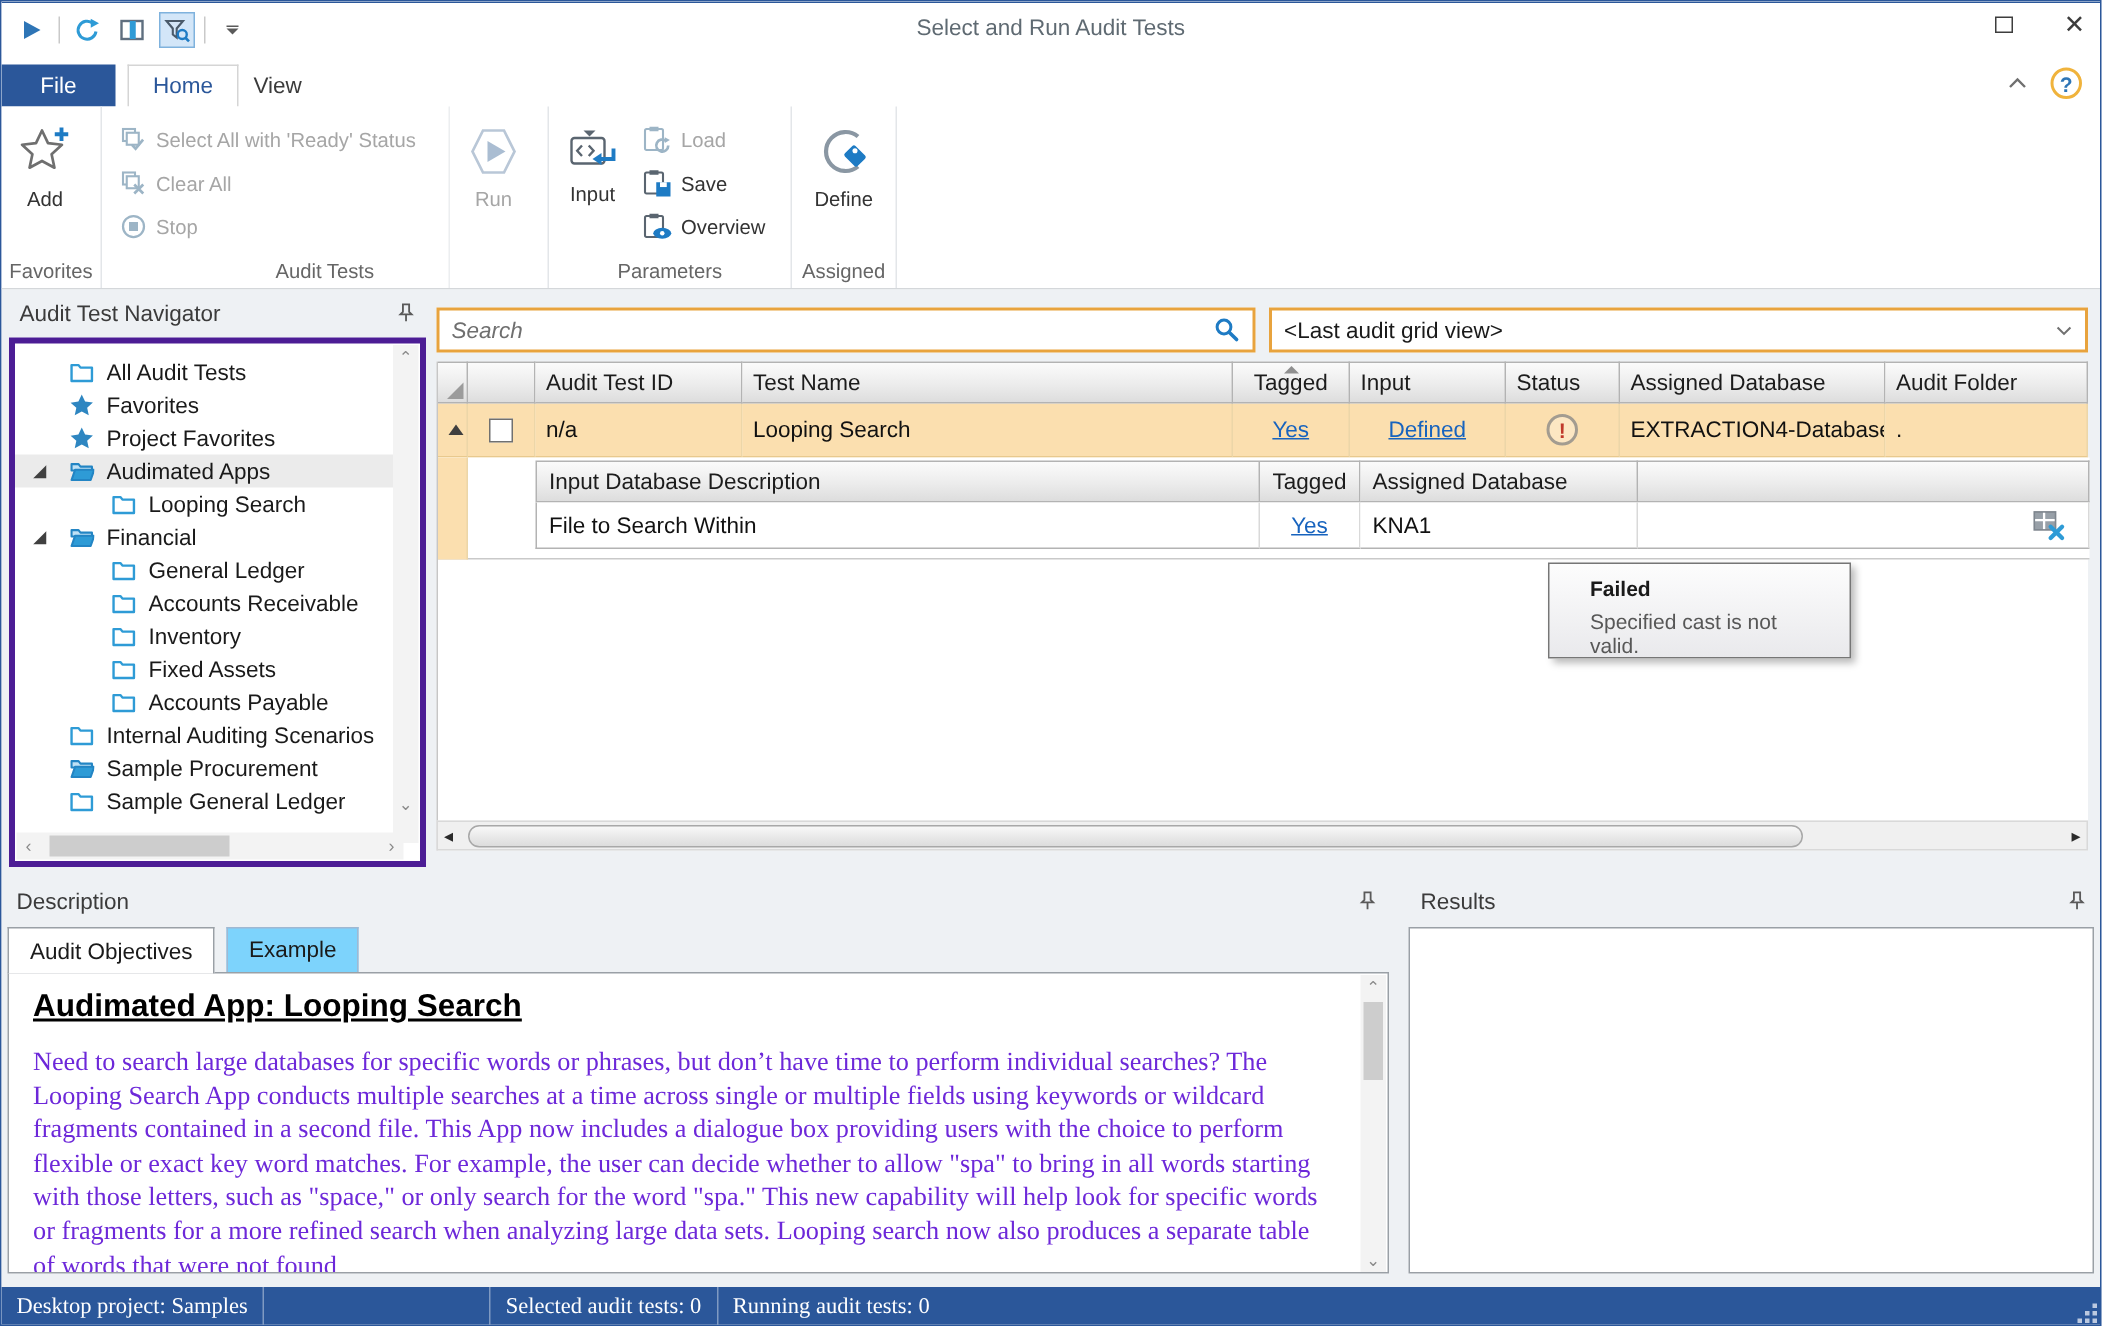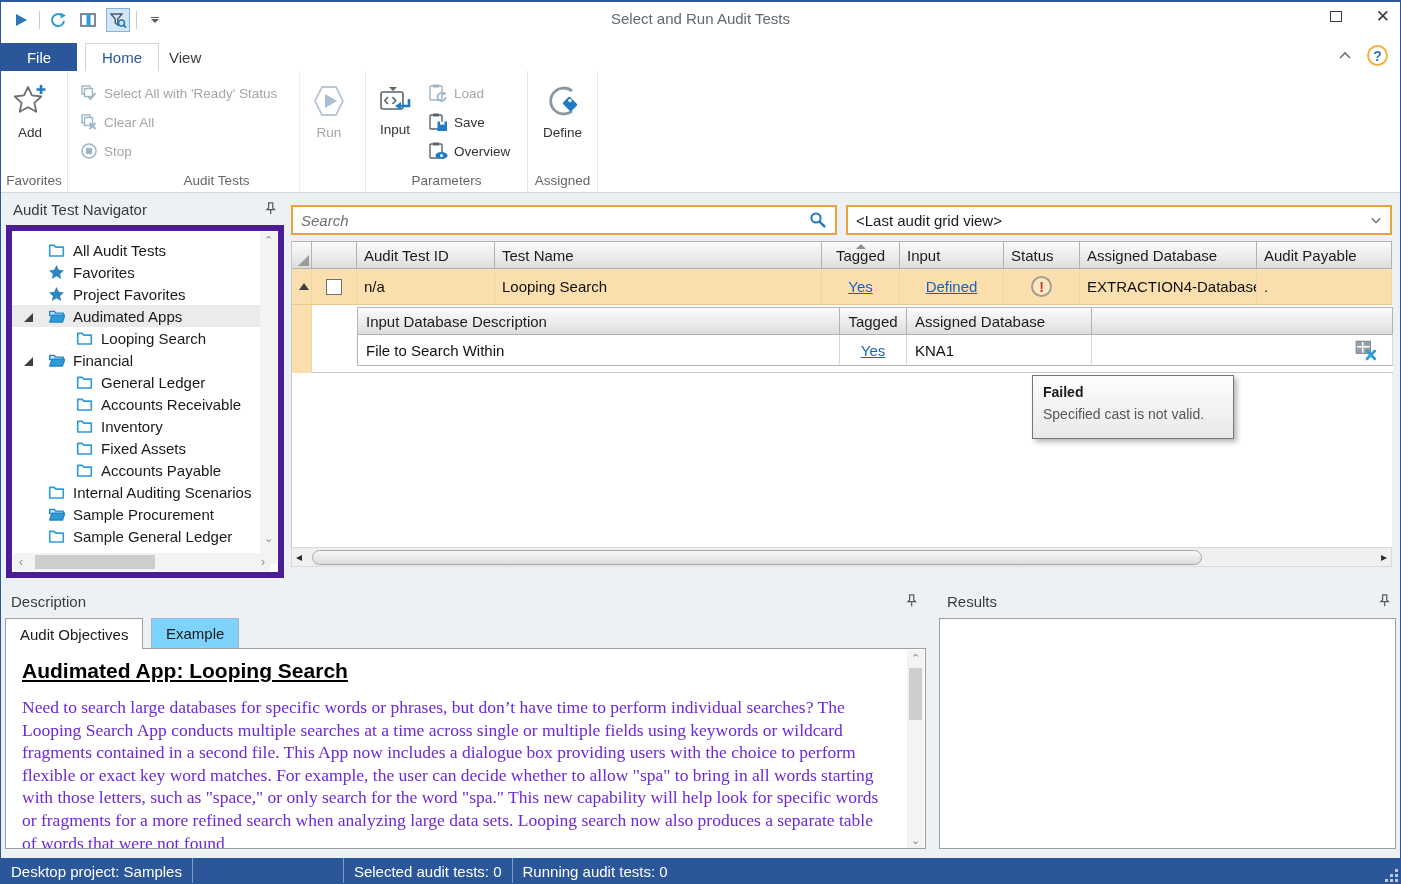--- a/index.html
+++ b/index.html
@@ -50,21 +50,21 @@
   .g-param { width:162px; display:flex; } .g-tag { width:70px; }
   .audit-stack { width:232px; padding-left:12px; border-right:1px solid #eceef0; }
   .runwrap { width:62px; }
 
   
   .main-bg { position:absolute; left:0; top:192px; width:1399px; height:665px; background:#eef1f4; }
 
   
   .nav-title { position:absolute; left:12px; top:200px; font-size:15px; color:#3b3b3b; }
   .nav-pin { position:absolute; left:262px; top:200px; }
-  .tree-box { position:absolute; left:5px; top:224px; width:278px; height:353px; background:#fff; border:6px solid #4c1d95; overflow:hidden; }
+  .tree-box { position:absolute; left:5px; top:224px; width:278px; height:353px; background:#fff; border:4px solid #4c1d95; overflow:hidden; }
   .tree-rows { position:absolute; left:0; top:8px; width:256px; }
   .trow { position:relative; height:22px; display:flex; align-items:center; font-size:15px; color:#1a1a1a; white-space:nowrap; overflow:hidden; }
   .trow .exp { position:absolute; left:12px; }
   .ind1 { padding-left:36px; } .ind2 { padding-left:64px; }
   .trow.sel { background:#ebebeb; }
   .ticon { width:17px; height:17px; margin-right:8px; flex:0 0 auto; }
   .tlabel { overflow:hidden; text-overflow:clip; }
   .vscroll { position:absolute; right:1px; top:1px; width:17px; height:332px; background:#f3f3f3; }
   .vscroll .arr { position:absolute; left:0; width:17px; height:16px; color:#8a8a8a; font-size:11px; display:flex; align-items:center; justify-content:center; }
   .hscroll-tree { position:absolute; left:1px; bottom:1px; width:258px; height:18px; background:#f3f3f3; display:flex; align-items:center; }
@@ -96,21 +96,21 @@
   .orange-strip { position:absolute; left:0; top:0; width:20px; height:68px; background:#fbdfaf; border-right:1px solid #ecd6a8; }
   .subgrid { position:absolute; left:65px; top:2px; right:0; }
   .subrow { display:grid; grid-template-columns:483px 67px 185px minmax(0,1fr); }
   .sh { height:28px; background:linear-gradient(#fbfbfb,#ececec 55%,#dddddd); border:1px solid #b3b3b3; border-left:none; display:flex; align-items:center; padding:0 8px; font-size:15px; color:#1c1c1c; white-space:nowrap; overflow:hidden; }
   .sh:first-child { border-left:1px solid #b3b3b3; }
   .sc { height:31px; background:#fff; border-right:1px solid #d9d9d9; border-bottom:1px solid #b3b3b3; display:flex; align-items:center; padding:0 8px; font-size:15px; color:#111; }
   .sc:first-child { border-left:1px solid #b3b3b3; }
   .sc.center { justify-content:center; }
   .gridx { width:24px; height:24px; margin-left:auto; margin-right:6px; }
 
-  .tooltip { position:absolute; left:740px; top:70px; width:202px; height:64px; background:linear-gradient(#fdfdfd,#e9e9ec); border:1px solid #767676; box-shadow:3px 3px 5px rgba(0,0,0,.28); padding:8px 10px; z-index:30; }
+  .tooltip { position:absolute; left:740px; top:70px; width:202px; height:64px; background:linear-gradient(#fdfdfd,#e9e9ec); border:1px solid #767676; box-shadow:3px 3px 5px rgba(0,0,0,.28); padding:8px 27px; z-index:30; }
   .tooltip .tt-title { font-size:14px; font-weight:bold; color:#1a1a1a; }
   .tooltip .tt-msg { font-size:14px; color:#575757; margin-top:6px; }
 
   .grid-hscroll { position:absolute; left:290px; top:546px; width:1101px; height:20px; background:#f0f0f0; border:1px solid #d9d9d9; }
   .grid-hscroll .arr { position:absolute; top:2px; font-size:12px; color:#2b2b2b; }
   .ghthumb { position:absolute; left:20px; top:2px; width:890px; height:15px; background:linear-gradient(#f8f8f8,#dcdcdc); border:1px solid #a8a8a8; border-radius:8px; }
 
   
   .desc-title { position:absolute; left:10px; top:592px; font-size:15px; color:#3b3b3b; }
   .desc-pin { position:absolute; left:903px; top:592px; }
@@ -125,21 +125,21 @@
   .desc-vscroll .arr { position:absolute; left:0; width:17px; height:16px; color:#8a8a8a; font-size:11px; display:flex; align-items:center; justify-content:center; }
   .dthumb { position:absolute; left:2px; top:18px; width:13px; height:52px; background:#cdcdcd; }
 
   
   .res-title { position:absolute; left:946px; top:592px; font-size:15px; color:#3b3b3b; }
   .res-pin { position:absolute; left:1376px; top:592px; }
   .res-box { position:absolute; left:938px; top:617px; width:457px; height:231px; background:#fff; border:1px solid #9aa0a6; }
 
   
   .statusbar { position:absolute; left:0; top:857px; width:1399px; height:26px; background:#2b579a; color:#fff; font-size:15px; display:flex; align-items:center; }
-  .sb-seg { padding:0 10px; }
+  .sb-seg { padding:0 10px;font-family:Liberation Serif, serif; }
   .sb-sep { width:1px; height:26px; background:rgba(255,255,255,.4); }
   .sb-sp1 { width:150px; }
   .grip { position:absolute; right:2px; bottom:2px; width:13px; height:13px; }
   .grip i { position:absolute; width:3px; height:3px; background:#bcc9e0; }
 
   .pin-ic { width:15px; height:15px; }
   .chev-ic { width:14px; height:14px; }
 </style>
 </head>
 <body>
@@ -518,21 +518,21 @@
     <div class="gh"></div>
     <div class="gh">Audit Test ID</div>
     <div class="gh">Test Name</div>
     <div class="gh">
         <span class="sort-up"></span>
         <span style="margin:0 auto">Tagged</span>
       </div>
     <div class="gh">Input</div>
     <div class="gh">Status</div>
     <div class="gh">Assigned Database</div>
-    <div class="gh">Audit Payable</div>
+    <div class="gh">Audit Folder</div>
   </div>
 
   <div class="gridrow">
     <div class="gc">
         <span class="rowexp"></span>
       </div>
     <div class="gc">
         <span class="cbx"></span>
       </div>
     <div class="gc">n/a</div>

